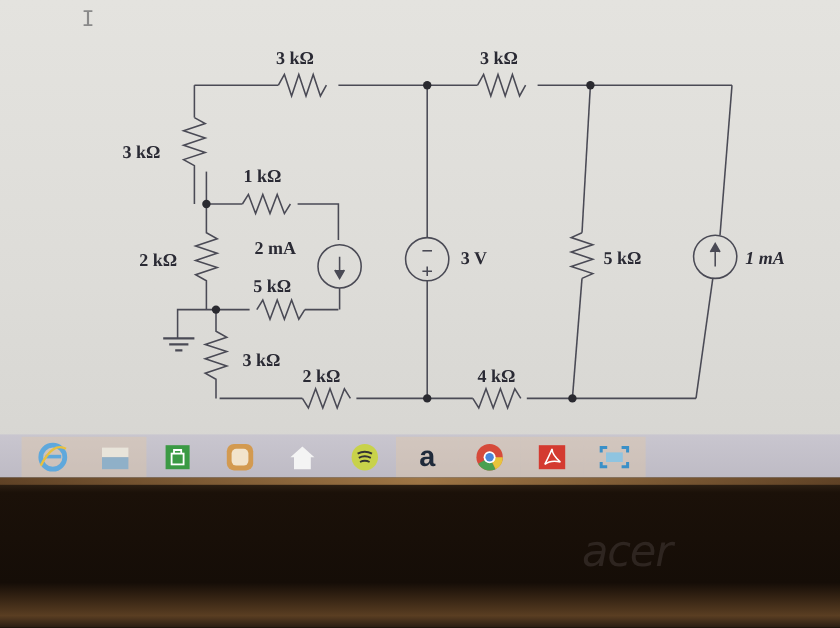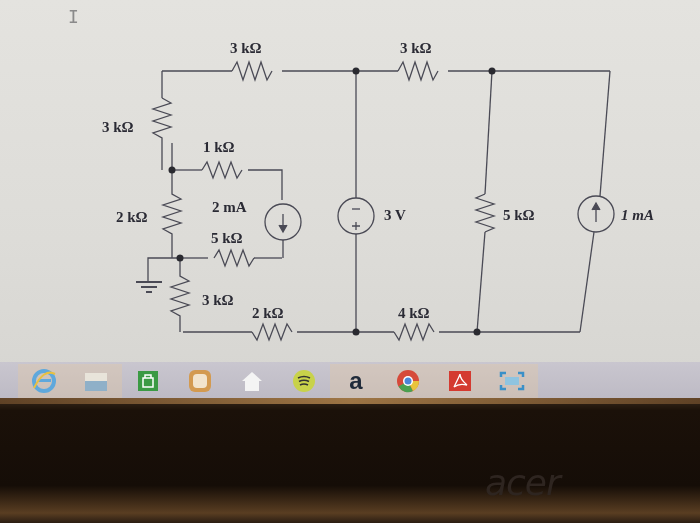--- a/index.html
+++ b/index.html
@@ -6,21 +6,21 @@
   body{width:700px;height:523px;overflow:hidden;background:#1a120b;position:relative;font-family:"Liberation Serif",serif;}
   .screen{position:absolute;left:0;top:0;width:700px;height:398px;background:linear-gradient(180deg,#e4e3df 0%,#dddcd8 60%,#d6d5d1 100%);overflow:hidden;}
   .cursor{position:absolute;left:68px;top:6px;font-family:"DejaVu Sans Mono",monospace;font-size:18px;color:#8a8a8a;}
   svg.circuit{position:absolute;left:0;top:0;}
   .lbl{font-family:"Liberation Serif",serif;font-weight:bold;font-size:15px;fill:#2a2a34;}
   .taskbar{position:absolute;left:0;top:362px;width:700px;height:38px;background:linear-gradient(180deg,#c9c6cf,#bdbac4);display:flex;align-items:center;padding-left:18px;box-sizing:border-box;gap:0;}
   .tb{width:52px;height:34px;display:flex;align-items:center;justify-content:center;}
   .tb.active{background:rgba(230,200,160,0.35);}
   .bezel{position:absolute;left:0;top:398px;width:700px;height:125px;background:linear-gradient(180deg,#3a2a1a 0%,#1b1109 10%,#150d07 70%,#5a3e22 92%,#2a1d12 100%);}
   .bezel-edge{position:absolute;left:0;top:398px;width:700px;height:6px;background:linear-gradient(90deg,#6b4a2a,#b88950,#6b4a2a);opacity:.8;}
-  .logo{position:absolute;left:485px;top:440px;font-family:"DejaVu Sans",sans-serif;font-style:italic;font-size:36px;color:#2e2520;letter-spacing:-1px;margin-top:22px;}
+  .logo{position:absolute;left:485px;top:440px;font-family:"DejaVu Sans",sans-serif;font-style:italic;font-size:36px;color:#2e2520;letter-spacing:-1px;}
 </style>
 </head>
 <body>
 
 <div class="screen">
   <span class="cursor">I</span>
 
   <svg class="circuit" width="700" height="362" viewBox="0 0 700 362">
     <g stroke="#4a4a55" stroke-width="1.3" fill="none">
 

